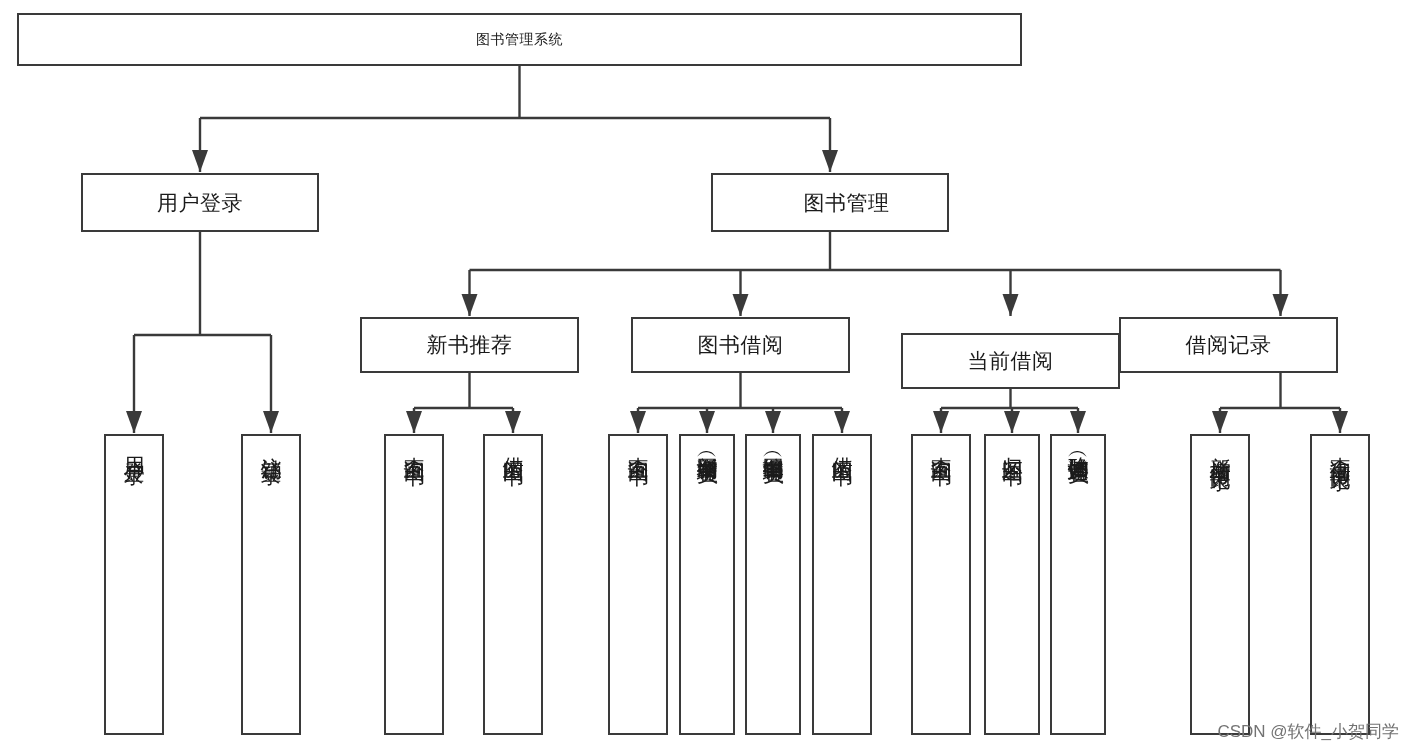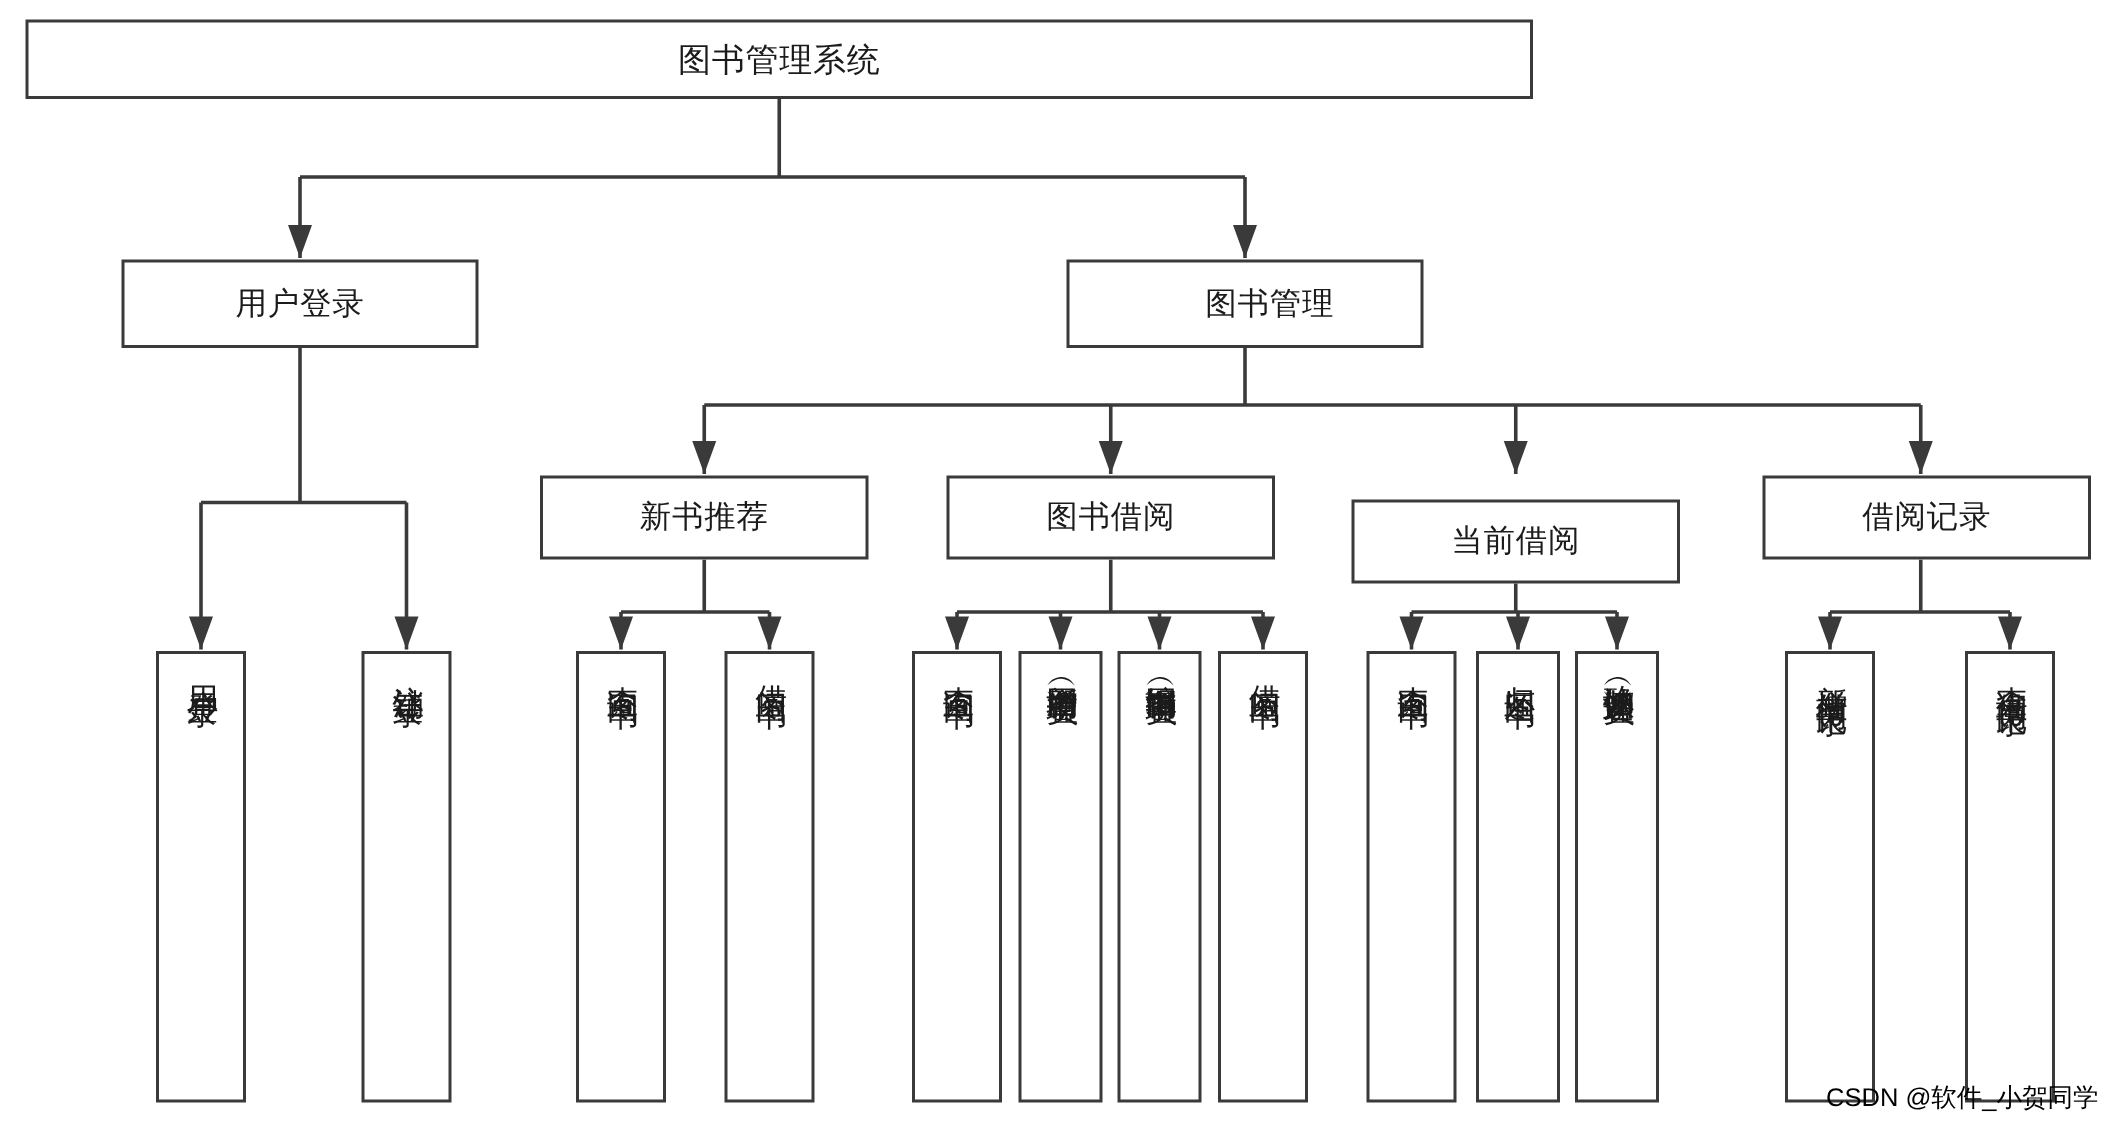--- a/index.html
+++ b/index.html
@@ -42,21 +42,21 @@
     line-height: 1.32;
     letter-spacing: 0.5px;
     white-space: pre-line;
   }
   
   .node.horiz .lbl {
     font-size: 21px;
     text-align: center;
   }
   .node.root .lbl {
-    font-size: 22px;
+    font-size: 14px;
   }
   
   .node.vert {
     align-items: flex-start;
     justify-content: center;
     padding-top: 4px;
   }
   .node.vert .lbl {
     writing-mode: vertical-rl;
     text-orientation: upright;
@@ -68,21 +68,21 @@
   }
   
   .node.vert.tall .lbl {
     letter-spacing: 1px;
   }
   .watermark {
     position: absolute;
     right: 6px;
     bottom: 4px;
     font-size: 17px;
-    color: #000000;
+    color: #737373;
     z-index: 5;
     white-space: nowrap;
     font-family: "Liberation Sans", "DejaVu Sans", sans-serif;
   }
 </style>
 </head>
 <body>
 
 <div id="canvas">
 
@@ -154,21 +154,21 @@
 
   <div class="node horiz" style="left: 360px; top: 317px; width: 219px; height: 56px;">
     <span class="lbl">新书推荐</span>
   </div>
   <div class="node horiz" style="left: 631px; top: 317px; width: 219px; height: 56px;">
     <span class="lbl">图书借阅</span>
   </div>
   <div class="node horiz" style="left: 901px; top: 317px; width: 219px; height: 56px; margin-top: 16px;">
     <span class="lbl">当前借阅</span>
   </div>
-  <div class="node horiz" style="left: 1175px; top: 317px; width: 219px; height: 56px;">
+  <div class="node horiz" style="left: 1119px; top: 317px; width: 219px; height: 56px;">
     <span class="lbl">借阅记录</span>
   </div>
 
   <div class="node vert" style="left: 104px; top: 434px; width: 60px; height: 301px;">
     <span class="lbl">用户登录</span>
   </div>
   <div class="node vert" style="left: 241px; top: 434px; width: 60px; height: 301px;">
     <span class="lbl">注销登录</span>
   </div>
 

